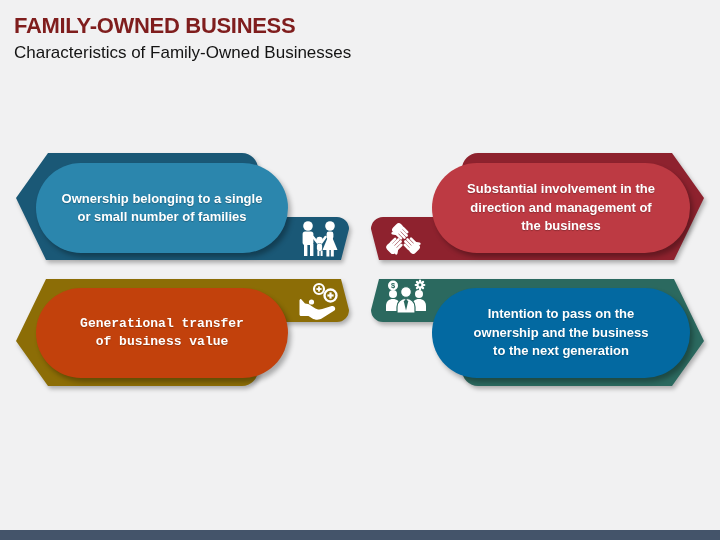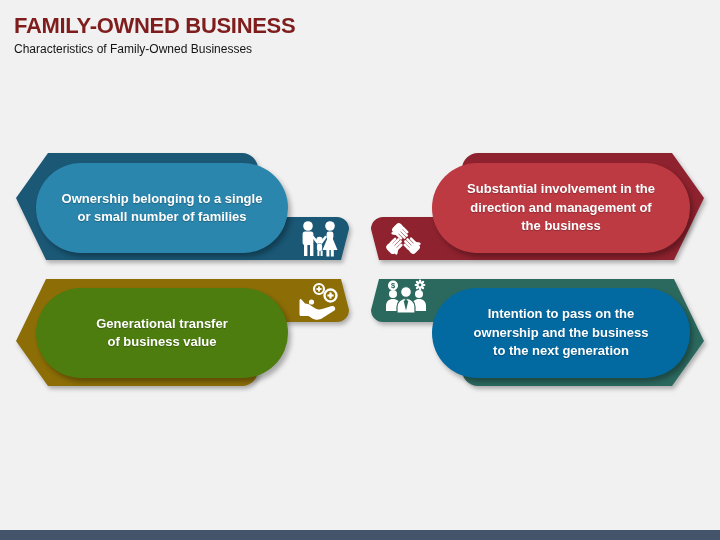--- a/index.html
+++ b/index.html
@@ -1,20 +1,20 @@
 <!DOCTYPE html>
 <html><head>
 <meta charset="utf-8">
 <style>
   html,body{margin:0;padding:0;}
   body{font-family:"Liberation Sans","DejaVu Sans",sans-serif;}
   .slide{position:relative;width:720px;height:540px;overflow:hidden;}
   .titles{position:absolute;left:14px;top:12px;}
   .title{font-size:22px;font-weight:800;letter-spacing:-0.3px;color:#7f1d1d;line-height:1.25;margin:0;}
-  .subtitle{font-size:12px;font-weight:400;color:#141414;line-height:1.3;margin:2px 0 0 0;}
+  .subtitle{font-size:17px;font-weight:400;color:#141414;line-height:1.3;margin:2px 0 0 0;}
   .module{position:absolute;width:338px;height:110px;}
   .banner{position:absolute;left:0;top:0;width:338px;height:110px;filter:drop-shadow(2px 3px 2px rgba(0,0,0,0.28));}
   .pill{position:absolute;height:90px;border-radius:45px;display:flex;align-items:center;justify-content:center;
         box-shadow:3px 4px 5px rgba(0,0,0,0.30);}
   .pill .txt{white-space:pre-line;text-align:center;color:#ffffff;font-size:13px;font-weight:700;
         line-height:1.42;text-shadow:0 1px 1px rgba(0,0,0,0.25);padding:0 10px;}
   .m0{left:14px;top:152px;}  .m0 .pill{left:22px;top:11px;width:252px;}
   .m1{left:368px;top:152px;} .m1 .pill{left:64px;top:11px;width:258px;align-items:center;}
   .m2{left:14px;top:277px;}  .m2 .pill{left:22px;top:11px;width:252px;}
   .m3{left:368px;top:277px;} .m3 .pill{left:64px;top:11px;width:258px;}
@@ -91,21 +91,21 @@
         <circle cx="305" cy="12" r="5" fill="none" stroke="#ffffff" stroke-width="2.2"></circle>
         <rect x="302.4" y="11.1" width="5.2" height="1.8"></rect>
         <rect x="304.1" y="9.4" width="1.8" height="5.2"></rect>
         <circle cx="316.5" cy="18.5" r="6" fill="none" stroke="#ffffff" stroke-width="2.4"></circle>
         <rect x="313.4" y="17.4" width="6.2" height="2.2"></rect>
         <rect x="315.4" y="15.4" width="2.2" height="6.2"></rect>
         <circle cx="297.5" cy="25" r="2.6"></circle>
         <path d="M287,22 c-0.8,0 -1.5,0.7 -1.5,1.5 v14 c0,0.8 0.7,1.5 1.5,1.5 h7.5 l3.5,2.2 c3.2,2 7.3,2 10.5,-0.1 l11.5,-7.3 c2.6,-1.7 0.6,-5.6 -2.3,-4.7 l-9.5,3 c-2.7,0.9 -5.7,0.4 -8,-1.3 l-3.4,-2.4 c-1.7,-1.2 -3.7,-1.9 -5.8,-1.9 z"></path>
       </g>
     </svg>
-    <div class="pill" style="background-color: #4d7c0f;">
+    <div class="pill" style="background-color: #c2410c; font-family: Liberation Mono, monospace;">
       <span class="txt">Generational transfer
 of business value</span>
     </div>
   </div>
 
   <div class="module m3">
     <svg class="banner" viewBox="0 0 338 110">
       <path d="M336,64 L304,109 H110 A16,16 0 0 1 94,93 V45 H15 A12,12 0 0 1 3,33 L11,2 H306 Z" stroke-linejoin="round" fill="#2b695f"></path>
       <g fill="#ffffff">
         <circle cx="25" cy="17" r="4"></circle>

